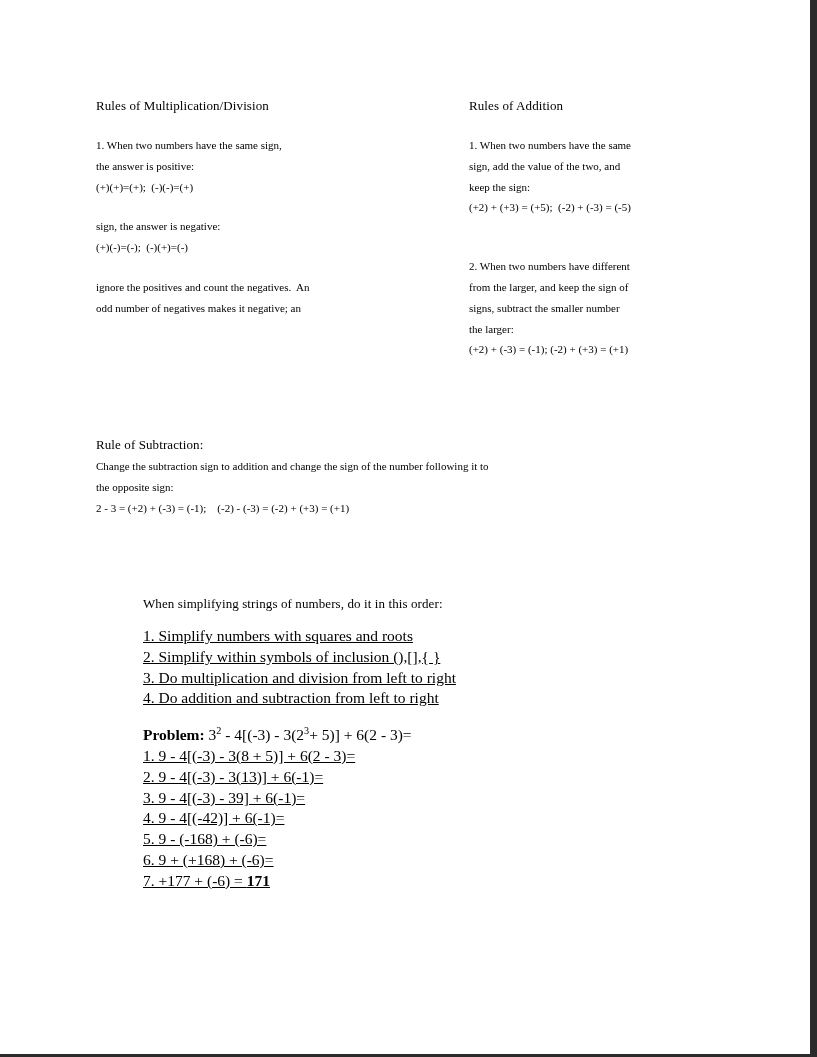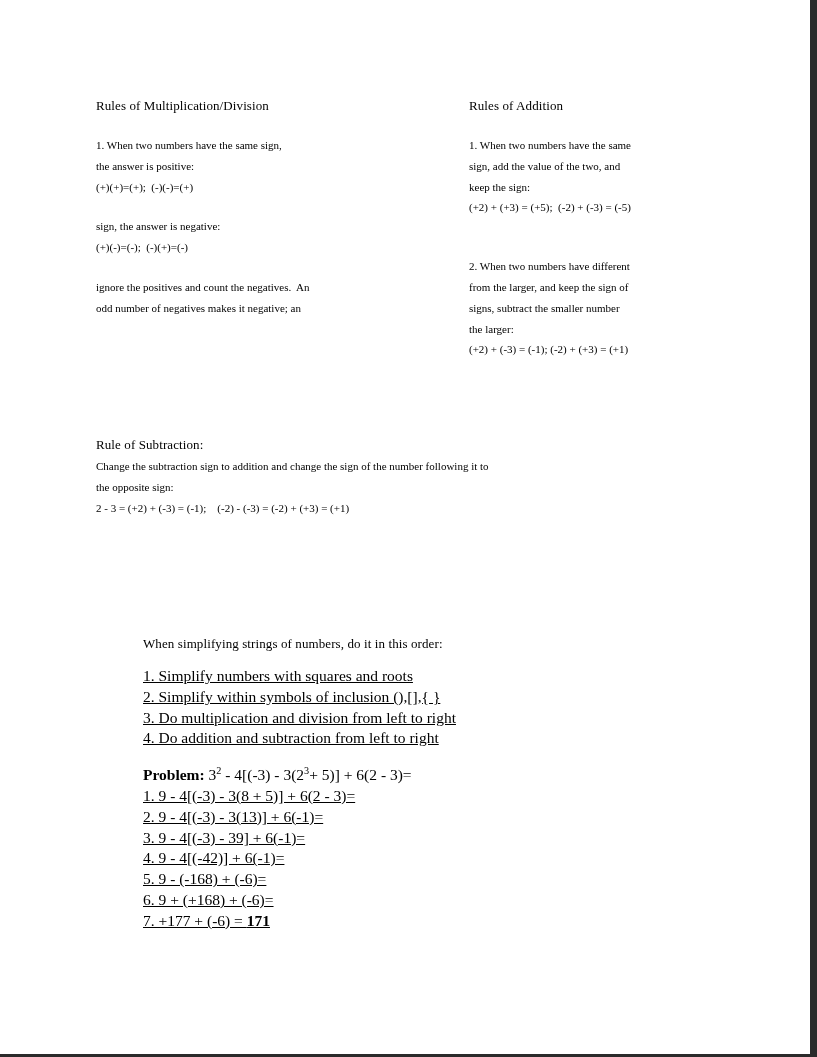--- a/index.html
+++ b/index.html
@@ -78,21 +78,20 @@
   }
   #subtraction .para {
     margin-top: 1px;
   }
 
   
   #simplify {
     left: 143px;
     top: 594px;
     width: 560px;
-    margin-top: 40px;
   }
   #simplify .order-list,
   #simplify .steps {
     list-style: none;
     margin: 0;
     padding: 0;
     font-size: 15.5px;
     line-height: 20.8px;
     text-decoration: underline;
   }

